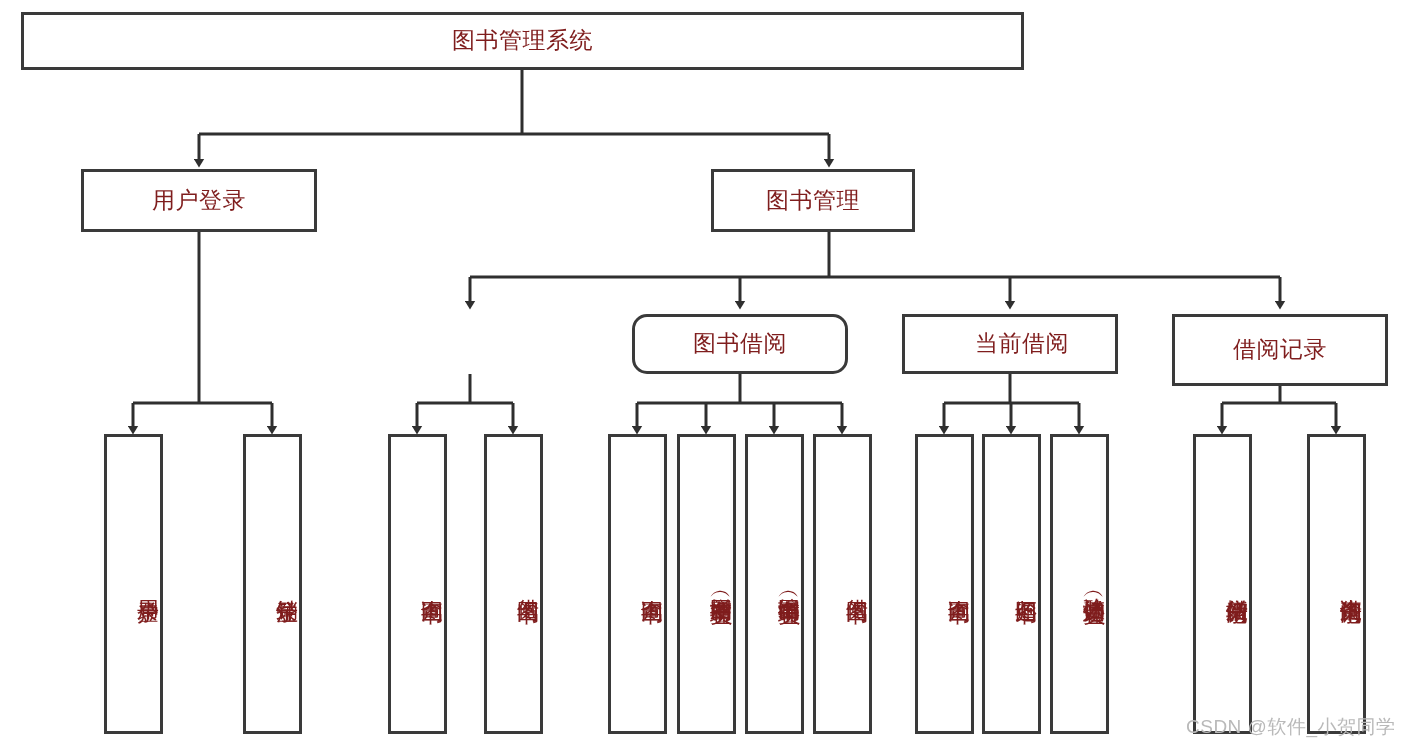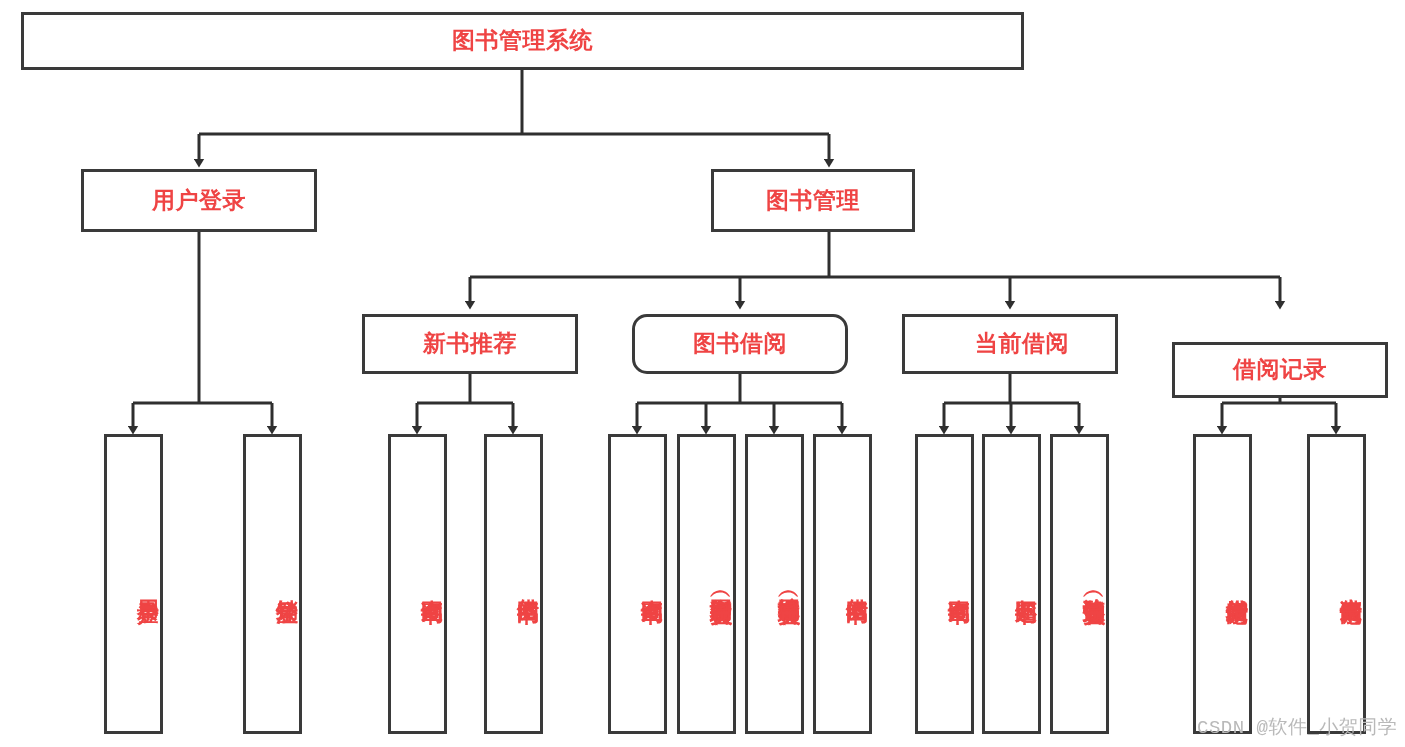--- a/index.html
+++ b/index.html
@@ -27,25 +27,24 @@
     pointer-events: none;
   }
   .node {
     position: absolute;
     box-sizing: border-box;
     background: #ffffff;
     border: 3px solid #3a3a3a;
     display: flex;
     align-items: center;
     justify-content: center;
-    color: #ef4444;
+    color: #7f1d1d;
     line-height: 1.12;
     text-align: center;
     z-index: 3;
-    font-weight: bold;
   }
   .node.horiz {
     font-size: 23px;
     letter-spacing: 0.5px;
   }
   .node.vert {
     font-size: 22px;
     letter-spacing: 1px;
     writing-mode: vertical-rl;
     text-orientation: upright;
@@ -58,22 +57,21 @@
   }
   .watermark {
     position: absolute;
     left: 1186px;
     top: 714px;
     font-size: 19px;
     color: #b9b9b9;
     letter-spacing: 0.5px;
     white-space: nowrap;
     z-index: 5;
-    font-family: Liberation Mono, monospace;
-    margin-left: 11px;
+    font-family: Liberation Sans, sans-serif;
   }
 </style>
 </head>
 <body>
 
 <div id="canvas">
 
   <svg class="wires" viewBox="0 0 1405 747" xmlns="http://www.w3.org/2000/svg">
     <defs>
       <marker id="arrow" markerWidth="9" markerHeight="11" refX="1.5" refY="5.5" orient="auto" markerUnits="userSpaceOnUse">
@@ -130,30 +128,27 @@
     <span class="label">图书管理系统</span>
   </div>
 
   <div class="node horiz" style="left:81px; top:169px; width:236px; height:63px;">
     <span class="label">用户登录</span>
   </div>
   <div class="node horiz" style="left:711px; top:169px; width:204px; height:63px;">
     <span class="label">图书管理</span>
   </div>
 
-  <div class="node horiz" style="left:362px; top:314px; width:216px; height:60px;">
-    <span class="label">新书推荐</span>
-  </div>
   <div class="node horiz" style="left:632px; top:314px; width:216px; height:60px;border-radius:15px;">
     <span class="label">图书借阅</span>
   </div>
   <div class="node horiz" style="left:902px; top:314px; width:216px; height:60px;padding-left:24px;">
     <span class="label">当前借阅</span>
   </div>
-  <div class="node horiz" style="left:1172px; top:314px; width:216px; height:56px;margin-top:28px;">
+  <div class="node horiz" style="left:1172px; top:314px; width:216px; height:72px;">
     <span class="label">借阅记录</span>
   </div>
 
   <div class="node vert" style="left:104px; top:434px; width:59px; height:300px;">
     <span class="label">用户登录</span>
   </div>
   <div class="node vert" style="left:243px; top:434px; width:59px; height:300px;">
     <span class="label">注销登录</span>
   </div>
 

